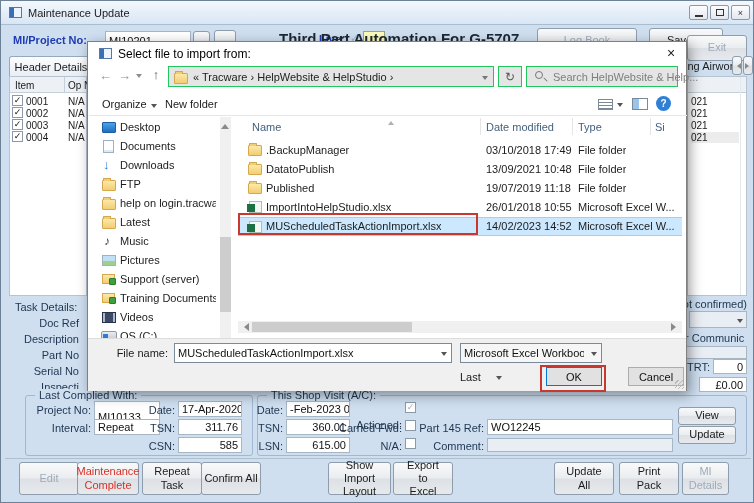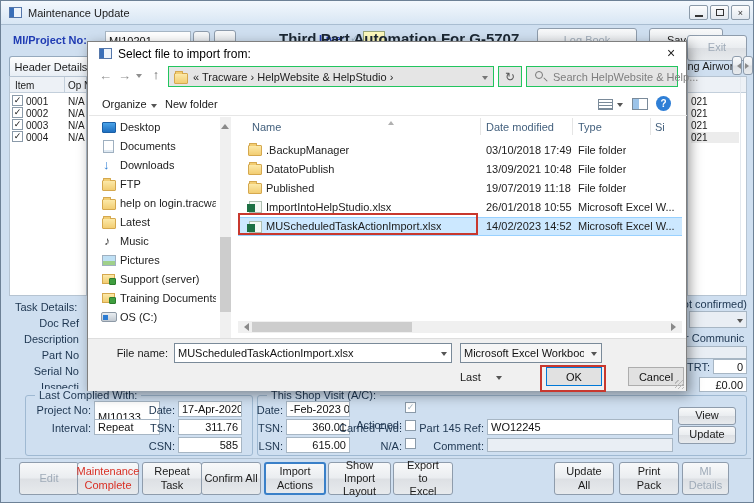--- a/index.html
+++ b/index.html
@@ -246,23 +246,20 @@
     </div>
   <div class="a btn red narrow" style="left:76px;top:461px;width:62px;height:33px">
       <span>Maintenance Complete</span>
     </div>
   <div class="a btn narrow" style="left:141px;top:461px;width:60px;height:33px">
       <span>Repeat Task</span>
     </div>
   <div class="a btn nowrap" style="left:200px;top:461px;width:60px;height:33px">
       <span>Confirm All</span>
     </div>
-  <div class="a btn focus narrow" style="left:263px;top:461px;width:62px;height:33px">
-      <span>Import Actions</span>
-    </div>
   <div class="a btn narrow" style="left:327px;top:461px;width:63px;height:33px">
       <span>Show Import Layout</span>
     </div>
   <div class="a btn narrow" style="left:392px;top:461px;width:60px;height:33px">
       <span>Export to Excel</span>
     </div>
   <div class="a btn narrow" style="left:553px;top:461px;width:60px;height:33px">
       <span>Update All</span>
     </div>
   <div class="a btn narrow" style="left:618px;top:461px;width:60px;height:33px">
@@ -343,20 +340,24 @@
         </div>
       <div style="position:relative;height:19px">
           <span class="ic ic-srv" style="position:absolute;left:10px;top:4px"></span>
           <span class="cell" style="position:absolute;left:28px;top:3px">Support (server)</span>
         </div>
       <div style="position:relative;height:19px">
           <span class="ic ic-srv" style="position:absolute;left:10px;top:4px"></span>
           <span class="cell" style="position:absolute;left:28px;top:3px;width:96px">Training Documents (server)</span>
         </div>
       <div style="position:relative;height:19px">
+          <span class="ic ic-vid" style="position:absolute;left:10px;top:4px"></span>
+          <span class="cell" style="position:absolute;left:28px;top:3px">Videos</span>
+        </div>
+      <div style="position:relative;height:19px">
           <span class="ic ic-drive" style="position:absolute;left:9px;top:4px"></span>
           <span class="cell" style="position:absolute;left:28px;top:3px">OS (C:)</span>
         </div>
     </div>
 
     <div class="a sbtrack" style="left:132px;top:75px;width:11px;height:263px">
       <span class="tri-u" style="position:absolute;left:1px;top:3px"></span>
       <div class="sbthumb" style="position:absolute;left:0;top:120px;width:11px;height:75px"></div>
       <span class="tri-d" style="position:absolute;left:1px;bottom:3px"></span>
     </div>

